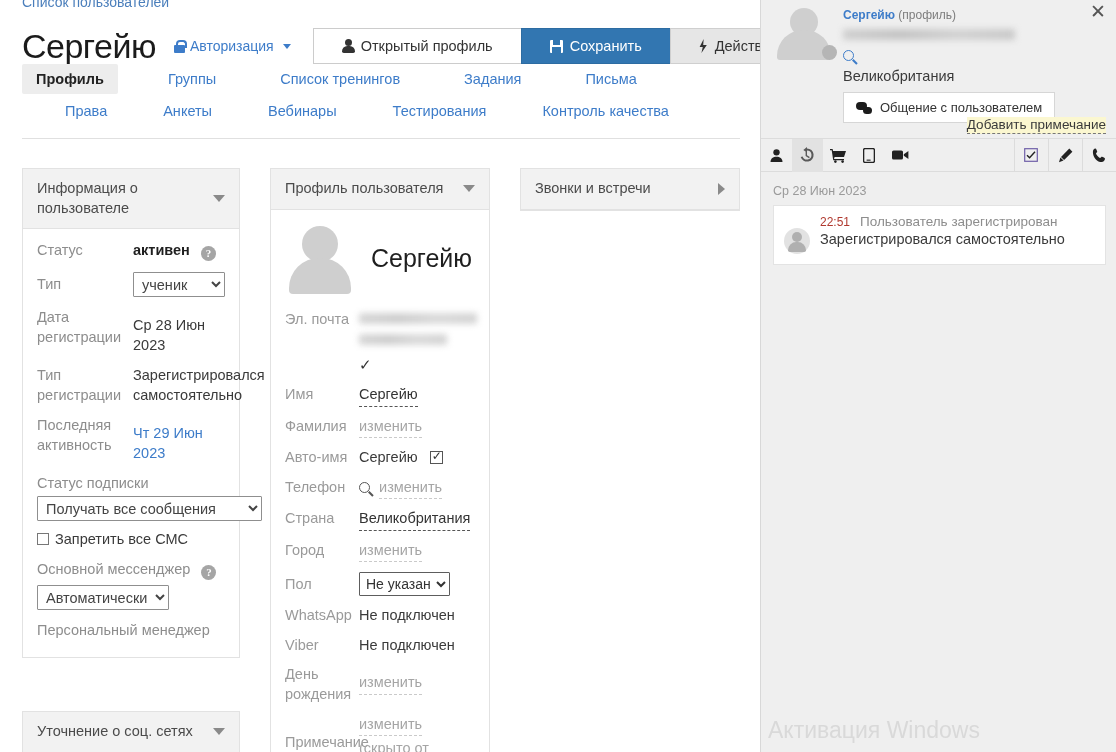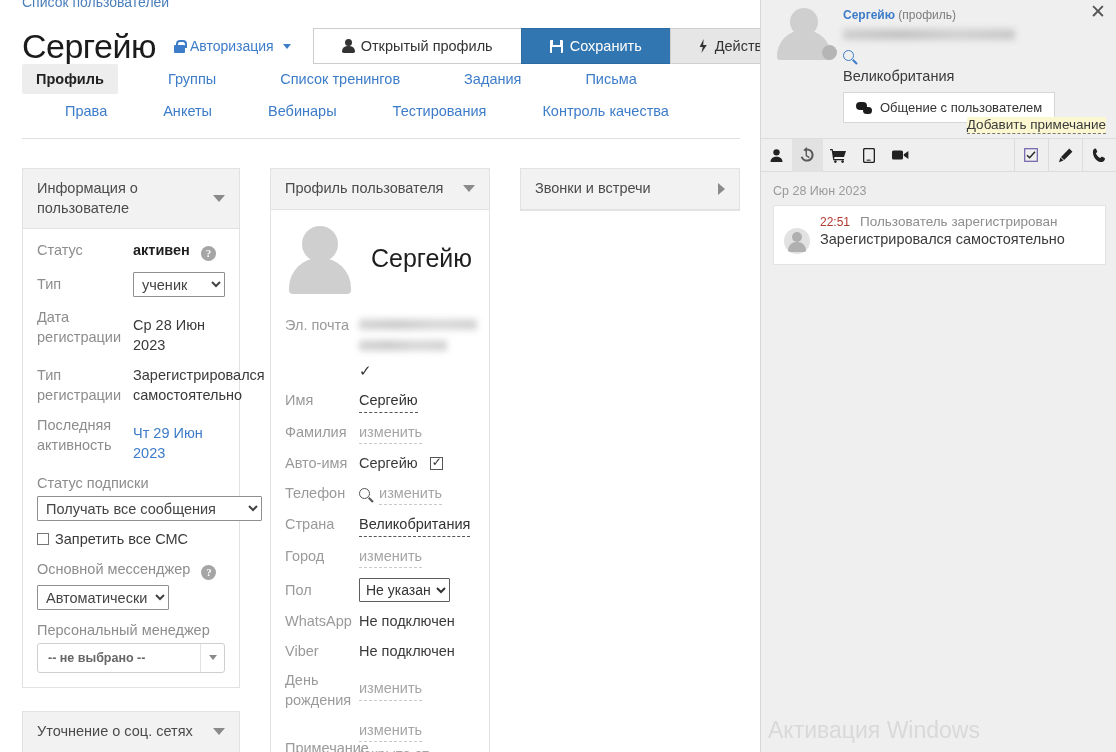--- a/index.html
+++ b/index.html
@@ -383,26 +383,20 @@
 
         <div class="sublabel">
           <span>Основной мессенджер</span>
           <span class="help-ico">?</span>
         </div>
         <select class="sel" style="width:132px;">
           <option>Автоматически</option>
         </select>
 
         <div class="sublabel" style="margin-top:12px;">Персональный менеджер</div>
-        <div class="pm-select">
-          <span>-- не выбрано --</span>
-          <span class="pm-arrow">
-              <i></i>
-            </span>
-        </div>
 
       </div>
     </div>
 
     <div class="panel" style="left:22px; top:711px; width:218px;">
       <div class="panel-head">
         <span class="ptitle">Уточнение о соц. сетях</span>
         <span class="tri-down"></span>
       </div>
 
@@ -416,21 +410,21 @@
       <div class="panel-body" style="padding-top:8px;">
 
         <div class="profile-top">
           <div class="avatar-lg">
             <span class="head"></span>
               <span class="body"></span>
           </div>
           <div class="profile-name">Сергейю</div>
         </div>
 
-        <div class="frow" style="margin-top:16px;">
+        <div class="frow" style="margin-top:10px;">
           <div class="flabel">Эл. почта</div>
           <div class="fval">
             <span class="blurred" style="width:118px;height:11px;"></span><br>
             <span class="blurred" style="width:88px;height:11px;margin-top:5px;"></span>
             <div class="check-mark" style="margin-top:4px;">✓</div>
           </div>
         </div>
 
         <div class="frow">
           <div class="flabel">Имя</div>

